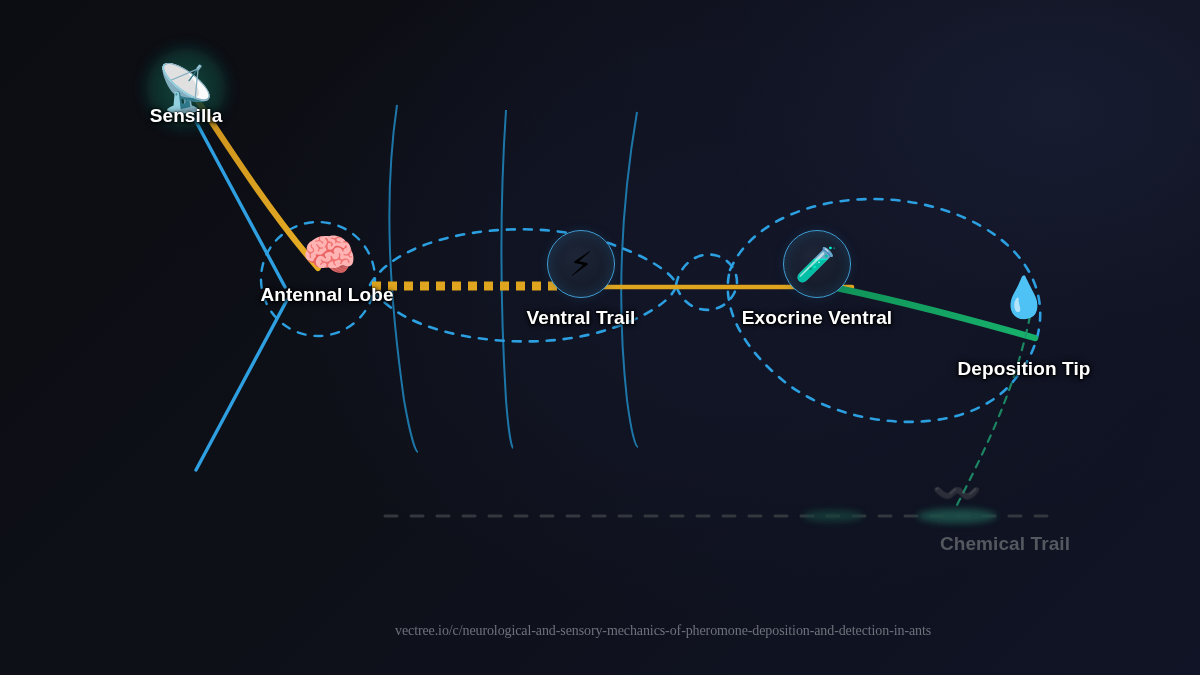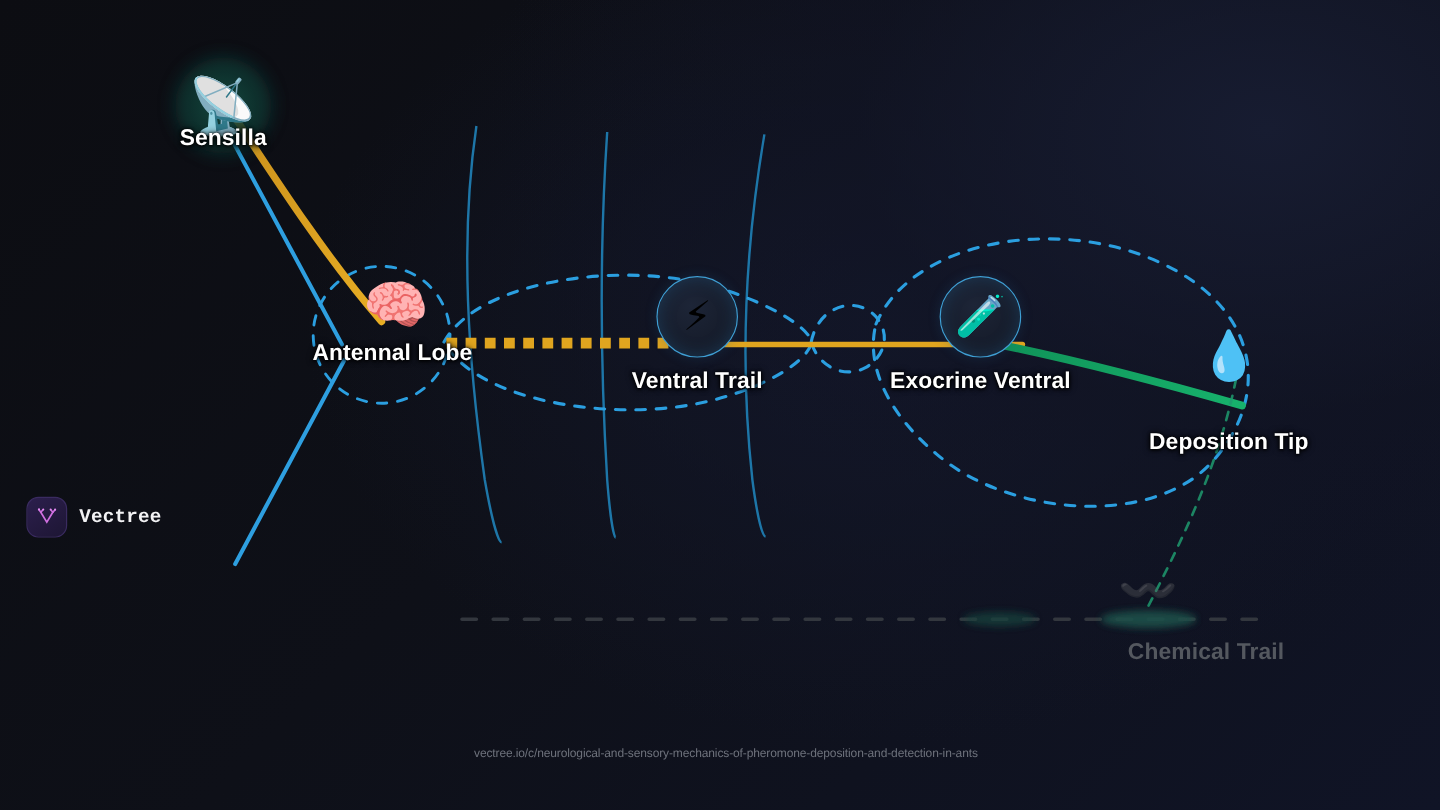--- a/index.html
+++ b/index.html
@@ -113,22 +113,22 @@
     font-size:29px;
     font-weight:bold;
     line-height:1.12;
     letter-spacing:-0.3px;
     text-shadow:0 2px 10px rgba(0,0,0,0.8);
   }
 
   #url {
     position:absolute; left:395px; top:623px;
     color:#6e727c;
-    font-family:Liberation Sans, sans-serif;
-    font-size:10px;
+    font-family:Liberation Serif, serif;
+    font-size:14px;
     letter-spacing:-0.1px;
     white-space:nowrap;
   }
 </style>
 </head>
 <body>
 
 <div id="stage">
 
   <svg id="graph" viewBox="0 0 1200 675">
@@ -232,37 +232,17 @@
   </div>
   <div class="node-label lbl-abs" style="left:1024px; top:327px;margin-top:31px;">Deposition Tip</div>
 
   <div class="node plain node-faded" style="left:957px; top:493px;">
     <div class="node-art">
       <span class="node-emoji">〰️</span>
     </div>
   </div>
   <div class="node-label lbl-abs node-faded" style="left:957px; top:529px; color:#54585f; text-shadow:none;margin-left:48px;">Chemical Trail</div>
 
-  <div id="brand">
-    <div id="brand-logo">
-      <svg width="20" height="20" viewBox="0 0 24 24">
-        <g stroke="#d06fe0" stroke-width="1.7" fill="none" stroke-linecap="round">
-          <path d="M6 7 L12 17 L18 7"></path>
-          <path d="M6 7 L4.2 4.6"></path>
-          <path d="M6 7 L8.2 4.6"></path>
-          <path d="M18 7 L16 4.6"></path>
-          <path d="M18 7 L20.2 4.8"></path>
-        </g>
-        <g fill="#e48cf2">
-          <circle cx="4.2" cy="4.2" r="1.1"></circle>
-          <circle cx="8.5" cy="4.3" r="1"></circle>
-          <circle cx="15.8" cy="4.3" r="1"></circle>
-          <circle cx="20.3" cy="4.4" r="1.1"></circle>
-        </g>
-      </svg>
-    </div>
-    <div id="brand-name">Vectree</div>
-  </div>
 
 
   <div id="url">vectree.io/c/neurological-and-sensory-mechanics-of-pheromone-deposition-and-detection-in-ants</div>
 
 </div>
 
 </body></html>

